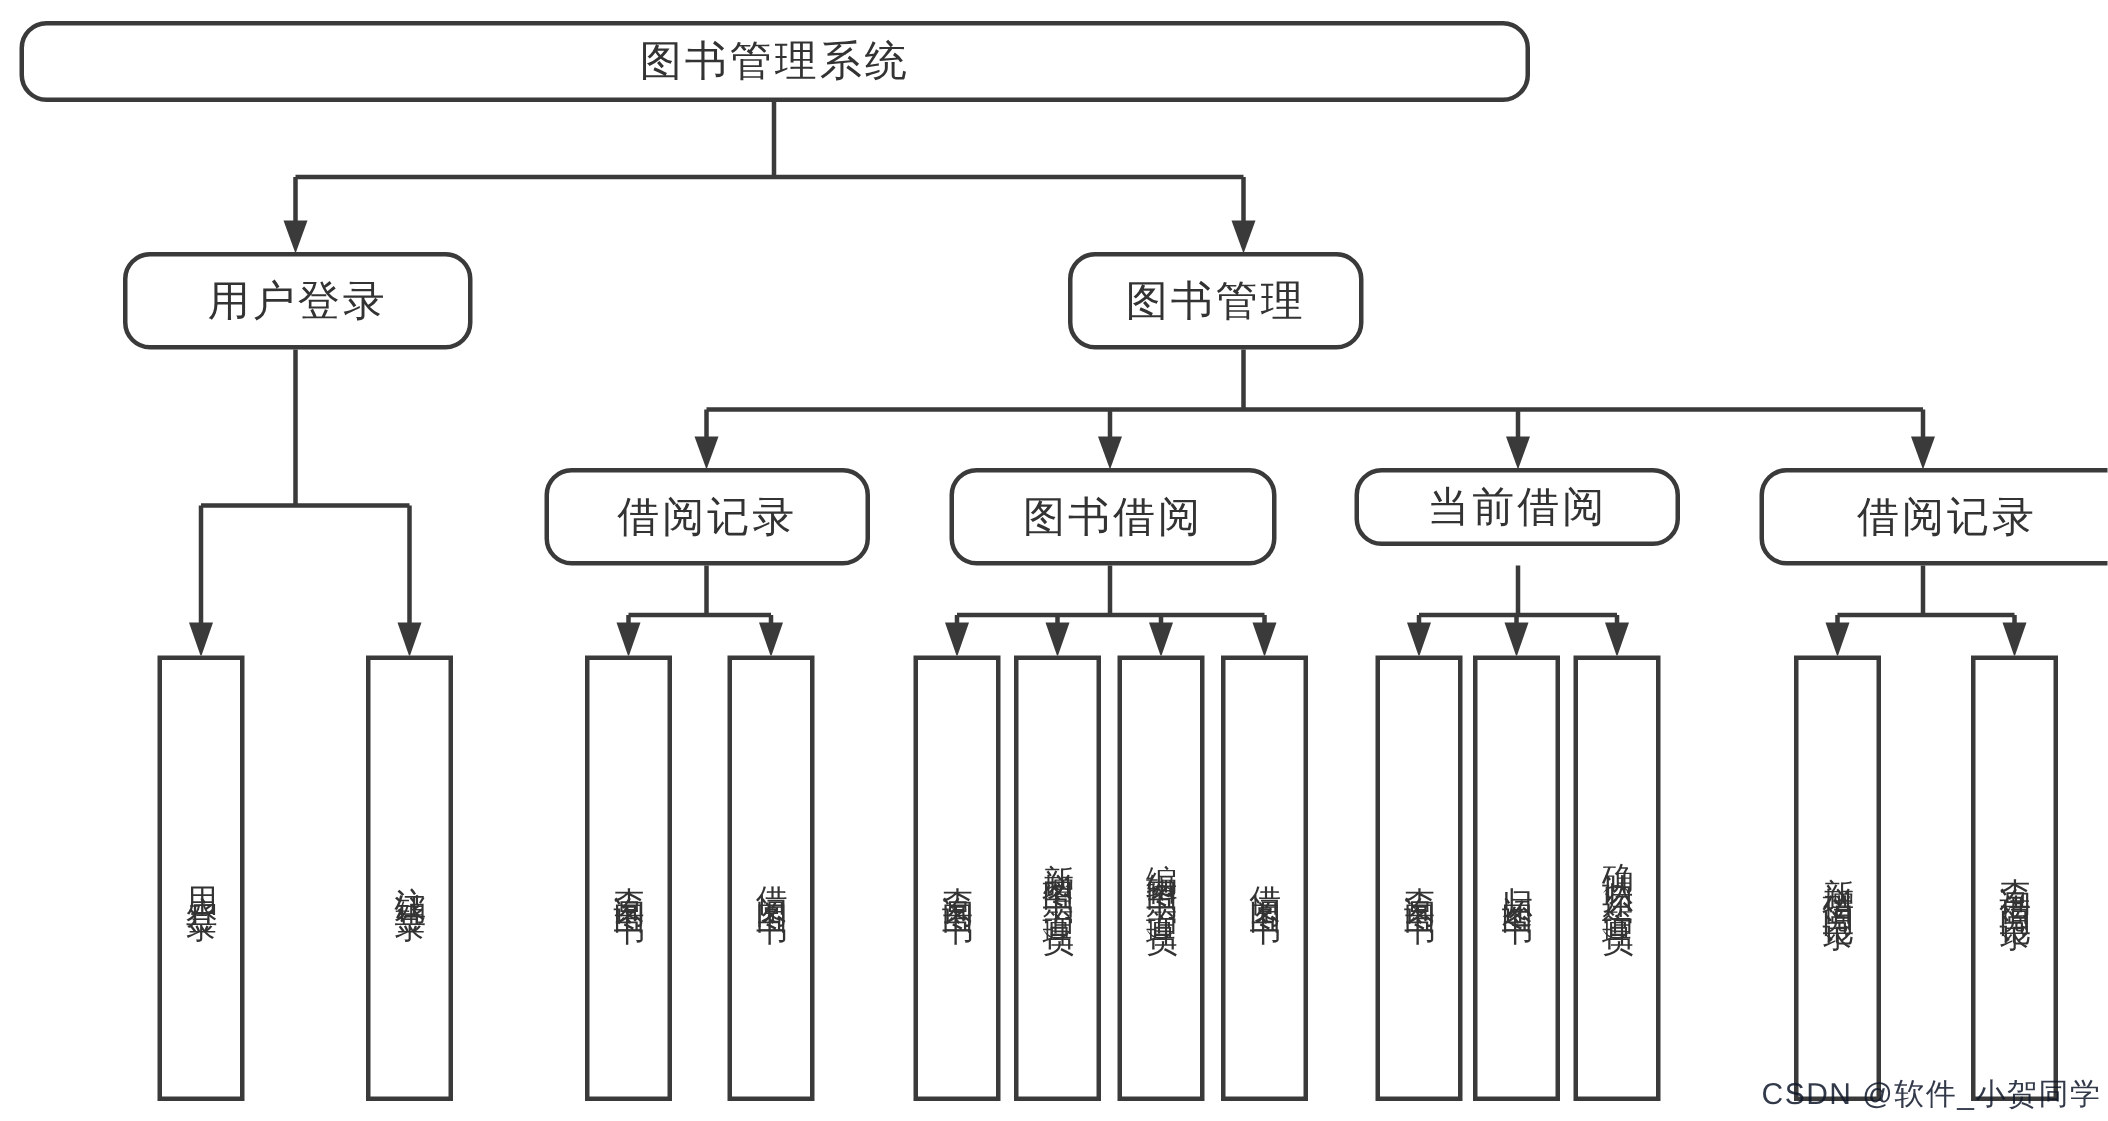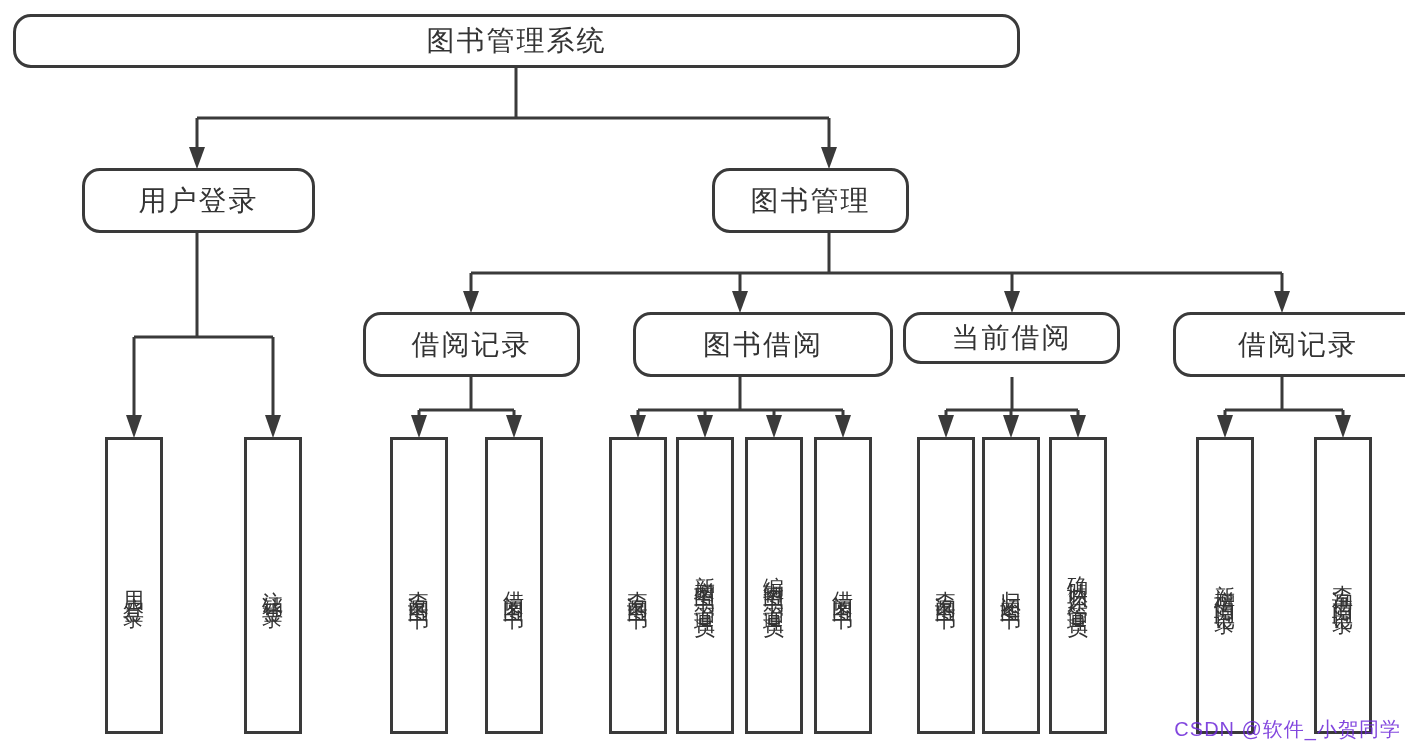--- a/index.html
+++ b/index.html
@@ -13,21 +13,21 @@
     box-sizing:border-box;display:flex;align-items:center;justify-content:center;
     color:#333333;
   }
   .h{font-size:28px;letter-spacing:2px;white-space:nowrap;border-radius:18px;}
   .v span{
     writing-mode:vertical-rl;text-orientation:mixed;
     font-size:21px;letter-spacing:6px;line-height:1;white-space:nowrap;
   }
   .watermark{
     position:absolute;right:4px;top:716px;font-size:20px;
-    color:#6d28d9;opacity:.85;letter-spacing:1px;white-space:nowrap;
+    color:#0f172a;opacity:.85;letter-spacing:1px;white-space:nowrap;
   }
 </style>
 </head>
 <body>
 
 <svg id="lines" width="1405" height="747" viewBox="0 0 1405 747">
   <g stroke="#3a3a3a" stroke-width="3" fill="none">
 
     <path d="M516,68 V118 M197,118 H829 M197,118 V149 M829,118 V149"></path>
 
@@ -68,21 +68,21 @@
     <polygon points="1335,415 1351,415 1343,438"></polygon>
   </g>
 </svg>
 
 <div class="box h" style="left:13px;top:14px;width:1007px;height:54px">图书管理系统</div>
 
 <div class="box h" style="left:82px;top:168px;width:233px;height:65px">用户登录</div>
 <div class="box h" style="left:712px;top:168px;width:197px;height:65px">图书管理</div>
 
 <div class="box h" style="left:363px;top:312px;width:217px;height:65px">借阅记录</div>
-<div class="box h" style="left:633px;top:312px;width:260px;height:65px">图书借阅</div>
+<div class="box h" style="left:633px;top:312px;width:218px;height:65px">图书借阅</div>
 <div class="box h" style="left:903px;top:312px;width:217px;height:52px">当前借阅</div>
 <div class="box h" style="left:1173px;top:312px;width:250px;height:65px">借阅记录</div>
 
 <div class="box v" style="left:105px;top:437px;width:58px;height:297px">
   <span>用户登录</span>
 </div>
 <div class="box v" style="left:244px;top:437px;width:58px;height:297px">
   <span>注销登录</span>
 </div>
 

